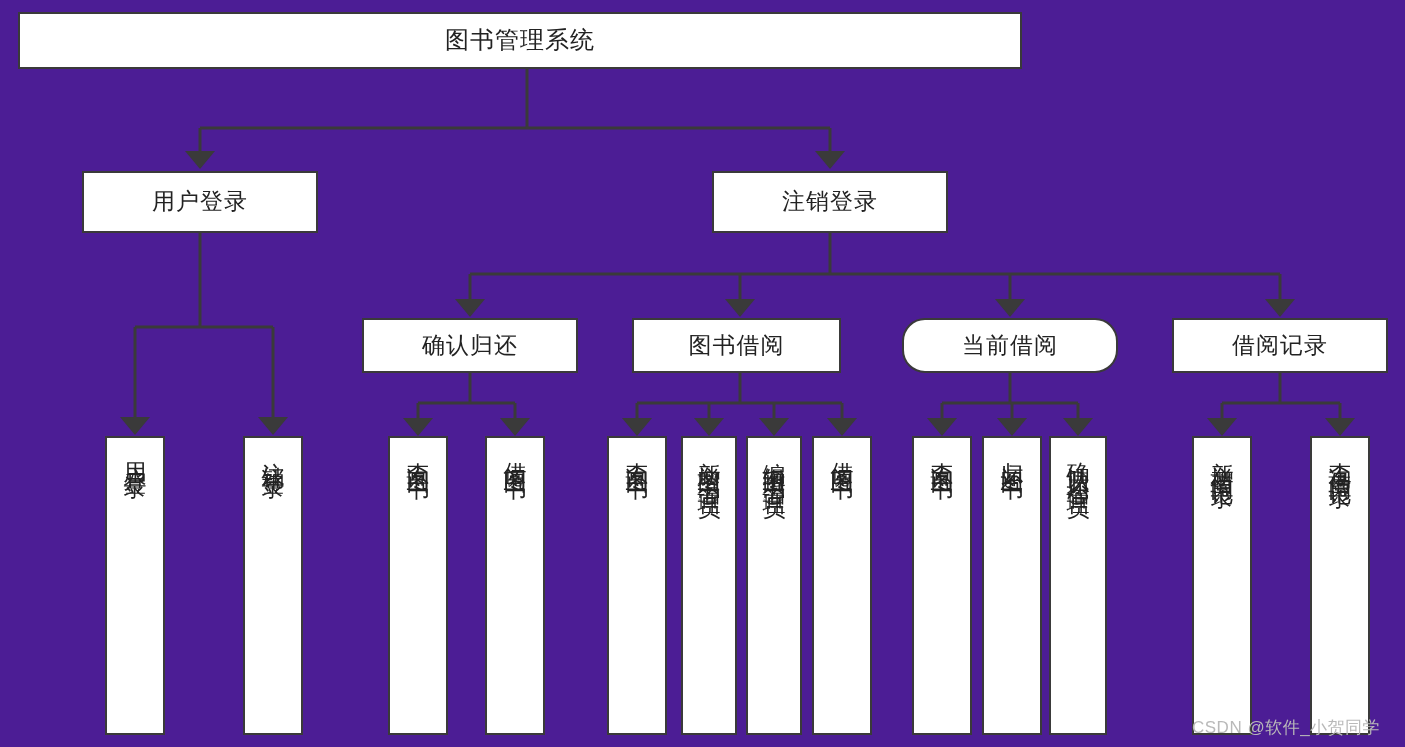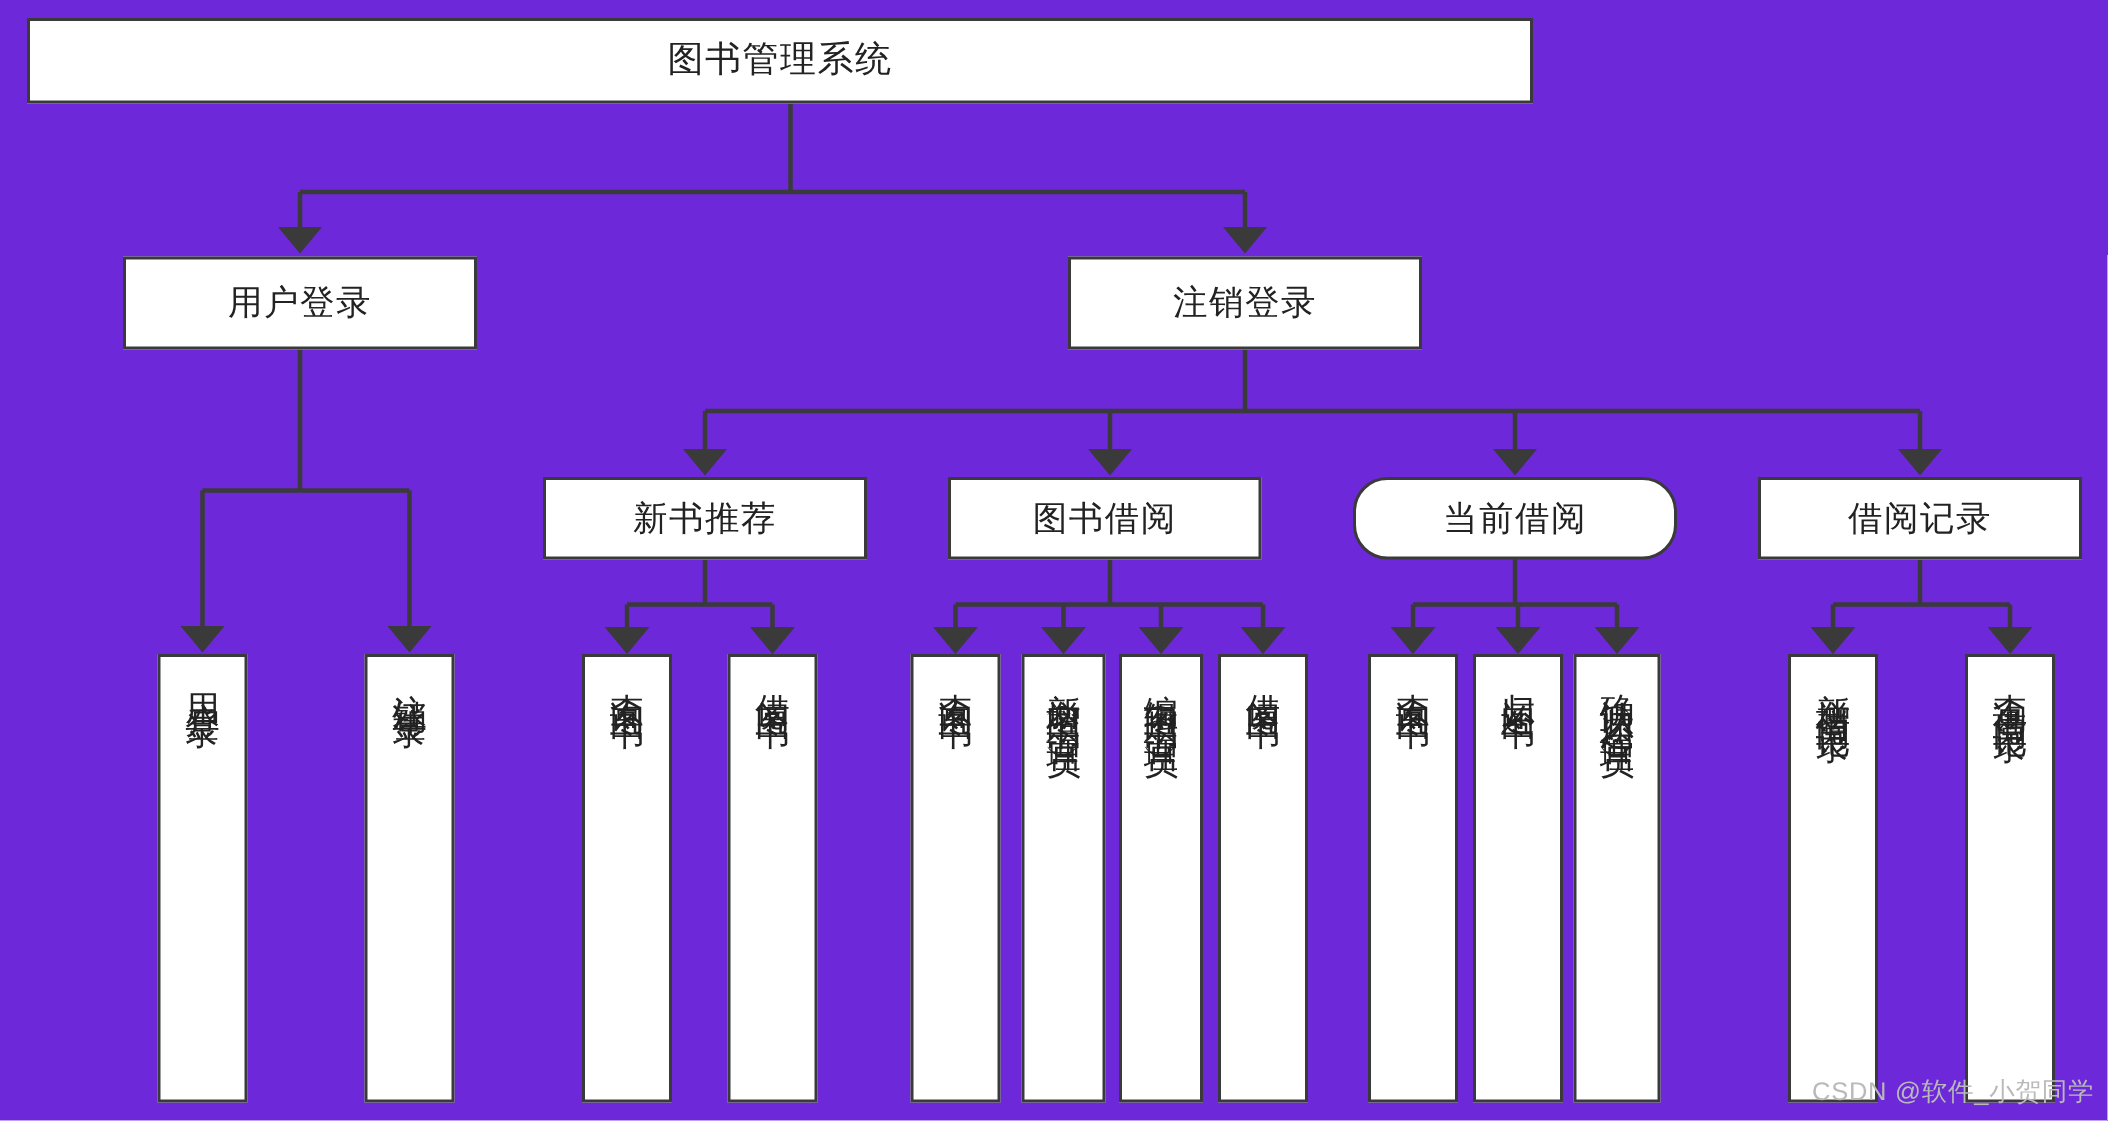--- a/index.html
+++ b/index.html
@@ -8,21 +8,21 @@
     padding: 0;
     background: #ffffff;
   }
   body {
     font-family: "Liberation Sans", "DejaVu Sans", sans-serif;
   }
   #canvas {
     position: relative;
     width: 1405px;
     height: 747px;
-    background: #6d28d9;
+    background: #4c1d95;
     overflow: hidden;
   }
   #edges {
     position: absolute;
     left: 0;
     top: 0;
     width: 1405px;
     height: 747px;
     pointer-events: none;
   }
@@ -59,21 +59,20 @@
     white-space: nowrap;
     color: #222222;
   }
   .watermark {
     position: absolute;
     font-size: 17px;
     color: #b9b9b9;
     letter-spacing: 0.5px;
     white-space: nowrap;
     z-index: 5;
-    padding-left: 16px;
   }
 </style>
 </head>
 <body>
 
 <div id="canvas">
 
   <svg id="edges" viewBox="0 0 1405 747" xmlns="http://www.w3.org/2000/svg">
     <defs>
       <marker id="arrow" markerWidth="10" markerHeight="10" refX="3" refY="5" orient="auto" markerUnits="strokeWidth">
@@ -129,21 +128,21 @@
   </div>
 
   <div class="node horiz" style="left:82px; top:171px; width:236px; height:62px;">
     <span>用户登录</span>
   </div>
   <div class="node horiz" style="left:712px; top:171px; width:236px; height:62px;">
     <span>注销登录</span>
   </div>
 
   <div class="node horiz" style="left:362px; top:318px; width:216px; height:55px;">
-    <span>新书推荐</span>
+    <span>确认归还</span>
   </div>
   <div class="node horiz" style="left:632px; top:318px; width:209px; height:55px;">
     <span>图书借阅</span>
   </div>
   <div class="node horiz" style="left:902px; top:318px; width:216px; height:55px;border-radius:23px;">
     <span>当前借阅</span>
   </div>
   <div class="node horiz" style="left:1172px; top:318px; width:216px; height:55px;">
     <span>借阅记录</span>
   </div>

